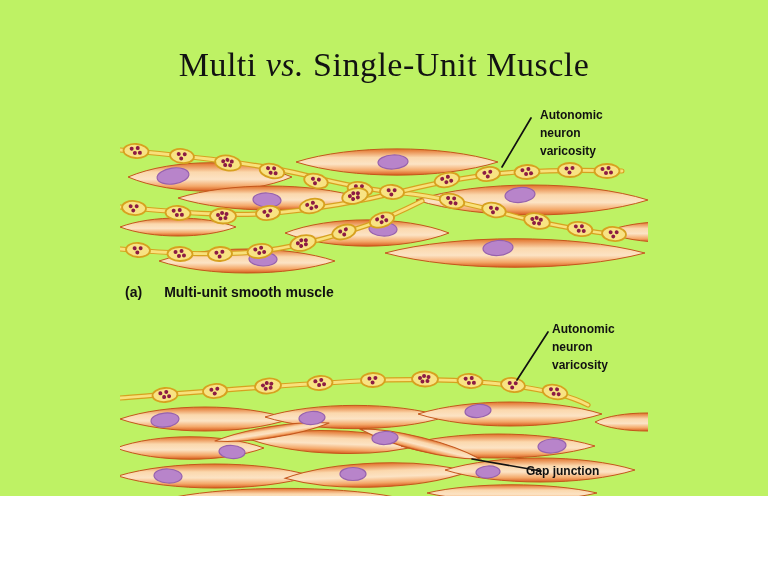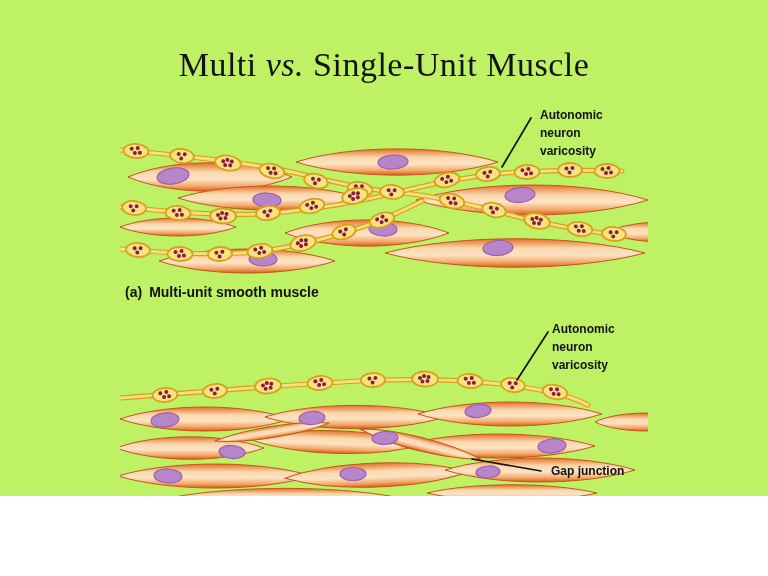--- a/index.html
+++ b/index.html
@@ -17,21 +17,21 @@
   #panel-a{left:120px;top:105px;width:528px;height:200px;}
   #panel-b{left:120px;top:318px;width:528px;height:205px;}
   .panel svg{position:absolute;left:0;top:0;}
   .anno{
     position:absolute;color:#111;font-weight:bold;
     font-size:12px;line-height:18px;white-space:nowrap;
   }
   .caption{
     position:absolute;color:#111;font-weight:bold;font-size:14px;white-space:nowrap;
   }
-  .caption .cap-txt{margin-left:7px;}
+  .caption .cap-txt{margin-left:22px;}
   
   .cell{fill:url(#cellGrad);stroke:#c4571c;stroke-width:1;}
   .nucleus{fill:#b884ca;stroke:#9661ad;stroke-width:1.2;}
   .fiber-out{stroke:#d7a11f;stroke-width:5.2;fill:none;stroke-linecap:round;}
   .fiber-core{stroke:#f8e17a;stroke-width:2.8;fill:none;stroke-linecap:round;}
   .vari-body{fill:#f8e383;stroke:#d7a11f;stroke-width:1.8;}
   .dot{fill:#8c1b44;}
   .pointer{stroke:#111;stroke-width:1.7;fill:none;stroke-linecap:round;}
 </style>
 </head>
@@ -194,17 +194,17 @@
         <use href="#v4" transform="translate(435 74) rotate(11)"></use>
       </g>
       <line class="pointer" x1="428" y1="14" x2="397" y2="62"></line>
       <line class="pointer" x1="421" y1="153" x2="352" y2="141"></line>
     </svg>
     <div class="anno" style="left:432px;top:2px">
       <div>Autonomic</div>
       <div>neuron</div>
       <div>varicosity</div>
     </div>
-    <div class="anno" style="left:431px;top:144px">Gap junction</div>
+    <div class="anno" style="left:406px;top:144px">Gap junction</div>
   </div>
 
 
 </div>
 
 </body></html>

